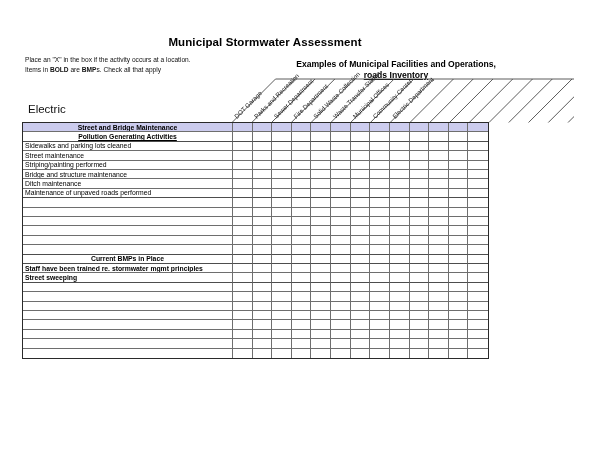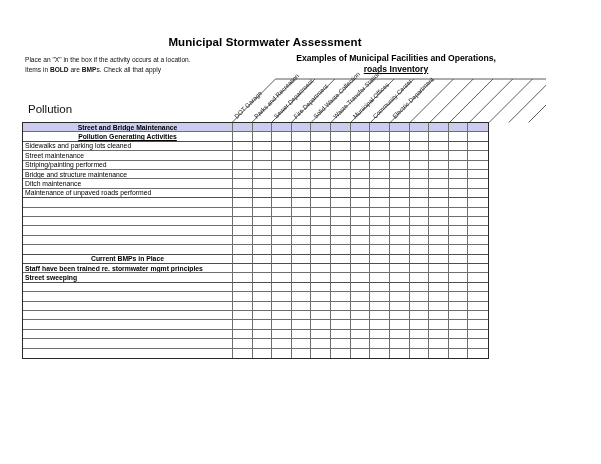--- a/index.html
+++ b/index.html
@@ -1,30 +1,31 @@
 <!DOCTYPE html>
 <html><head>
 <meta charset="utf-8">
 <style>
   html,body{margin:0;padding:0;background:#fff;}
   .screen{
     position:relative;width:546px;height:464px;background:#ffffff;
     font-family:"Liberation Sans","DejaVu Sans",sans-serif;color:#000;
     overflow:hidden;
+    padding-left:28px;
   }
   .doc-title{
     position:absolute;left:100px;top:36px;width:330px;text-align:center;
     font-size:11.5px;font-weight:bold;letter-spacing:0.1px;
   }
   .instructions{
     position:absolute;left:25px;top:55px;width:230px;
     font-size:6.6px;line-height:9.8px;color:#111;
   }
   .inventory-header{
-    position:absolute;left:278px;top:53px;width:236px;text-align:center;
+    position:absolute;left:278px;top:59px;width:236px;text-align:center;
     font-size:8.6px;font-weight:bold;line-height:10.5px;
   }
   .inventory-header .u{text-decoration:underline;}
   .activity-label{
     position:absolute;left:28px;top:103px;font-size:11.5px;color:#111;
   }
   .assessment-table{
     position:absolute;left:22px;top:122px;width:467px;height:237px;
     display:grid;grid-template-columns:210px repeat(13,1fr);
     grid-template-rows:repeat(25,1fr);
@@ -56,21 +57,21 @@
   <div class="instructions">
     <div>Place an "X" in the box if the activity occurs at a location.</div>
     <div><span>Items in </span><b>BOLD</b><span> are </span><b>BMP</b><span>s.  Check all that apply</span></div>
   </div>
 
   <div class="inventory-header">
     <div>Examples of Municipal Facilities and Operations,</div>
     <div class="u">roads Inventory</div>
   </div>
 
-  <div class="activity-label">Pollution</div>
+  <div class="activity-label">Electric</div>
 
   <svg class="diag-header" width="601" height="464" viewBox="0 0 601 464" id="diag-svg">
       <line x1="275.5" y1="79" x2="582" y2="79" stroke="#4a4a4a" stroke-width="0.9"></line>
       <line x1="232" y1="122.5" x2="275.5" y2="79" stroke="#4a4a4a" stroke-width="0.9"></line>
       <line x1="251.76923076923077" y1="122.5" x2="295.2692307692308" y2="79" stroke="#4a4a4a" stroke-width="0.9"></line>
       <line x1="271.53846153846155" y1="122.5" x2="315.03846153846155" y2="79" stroke="#4a4a4a" stroke-width="0.9"></line>
       <line x1="291.3076923076923" y1="122.5" x2="334.8076923076923" y2="79" stroke="#4a4a4a" stroke-width="0.9"></line>
       <line x1="311.0769230769231" y1="122.5" x2="354.5769230769231" y2="79" stroke="#4a4a4a" stroke-width="0.9"></line>
       <line x1="330.84615384615387" y1="122.5" x2="374.34615384615387" y2="79" stroke="#4a4a4a" stroke-width="0.9"></line>
       <line x1="350.61538461538464" y1="122.5" x2="394.11538461538464" y2="79" stroke="#4a4a4a" stroke-width="0.9"></line>

